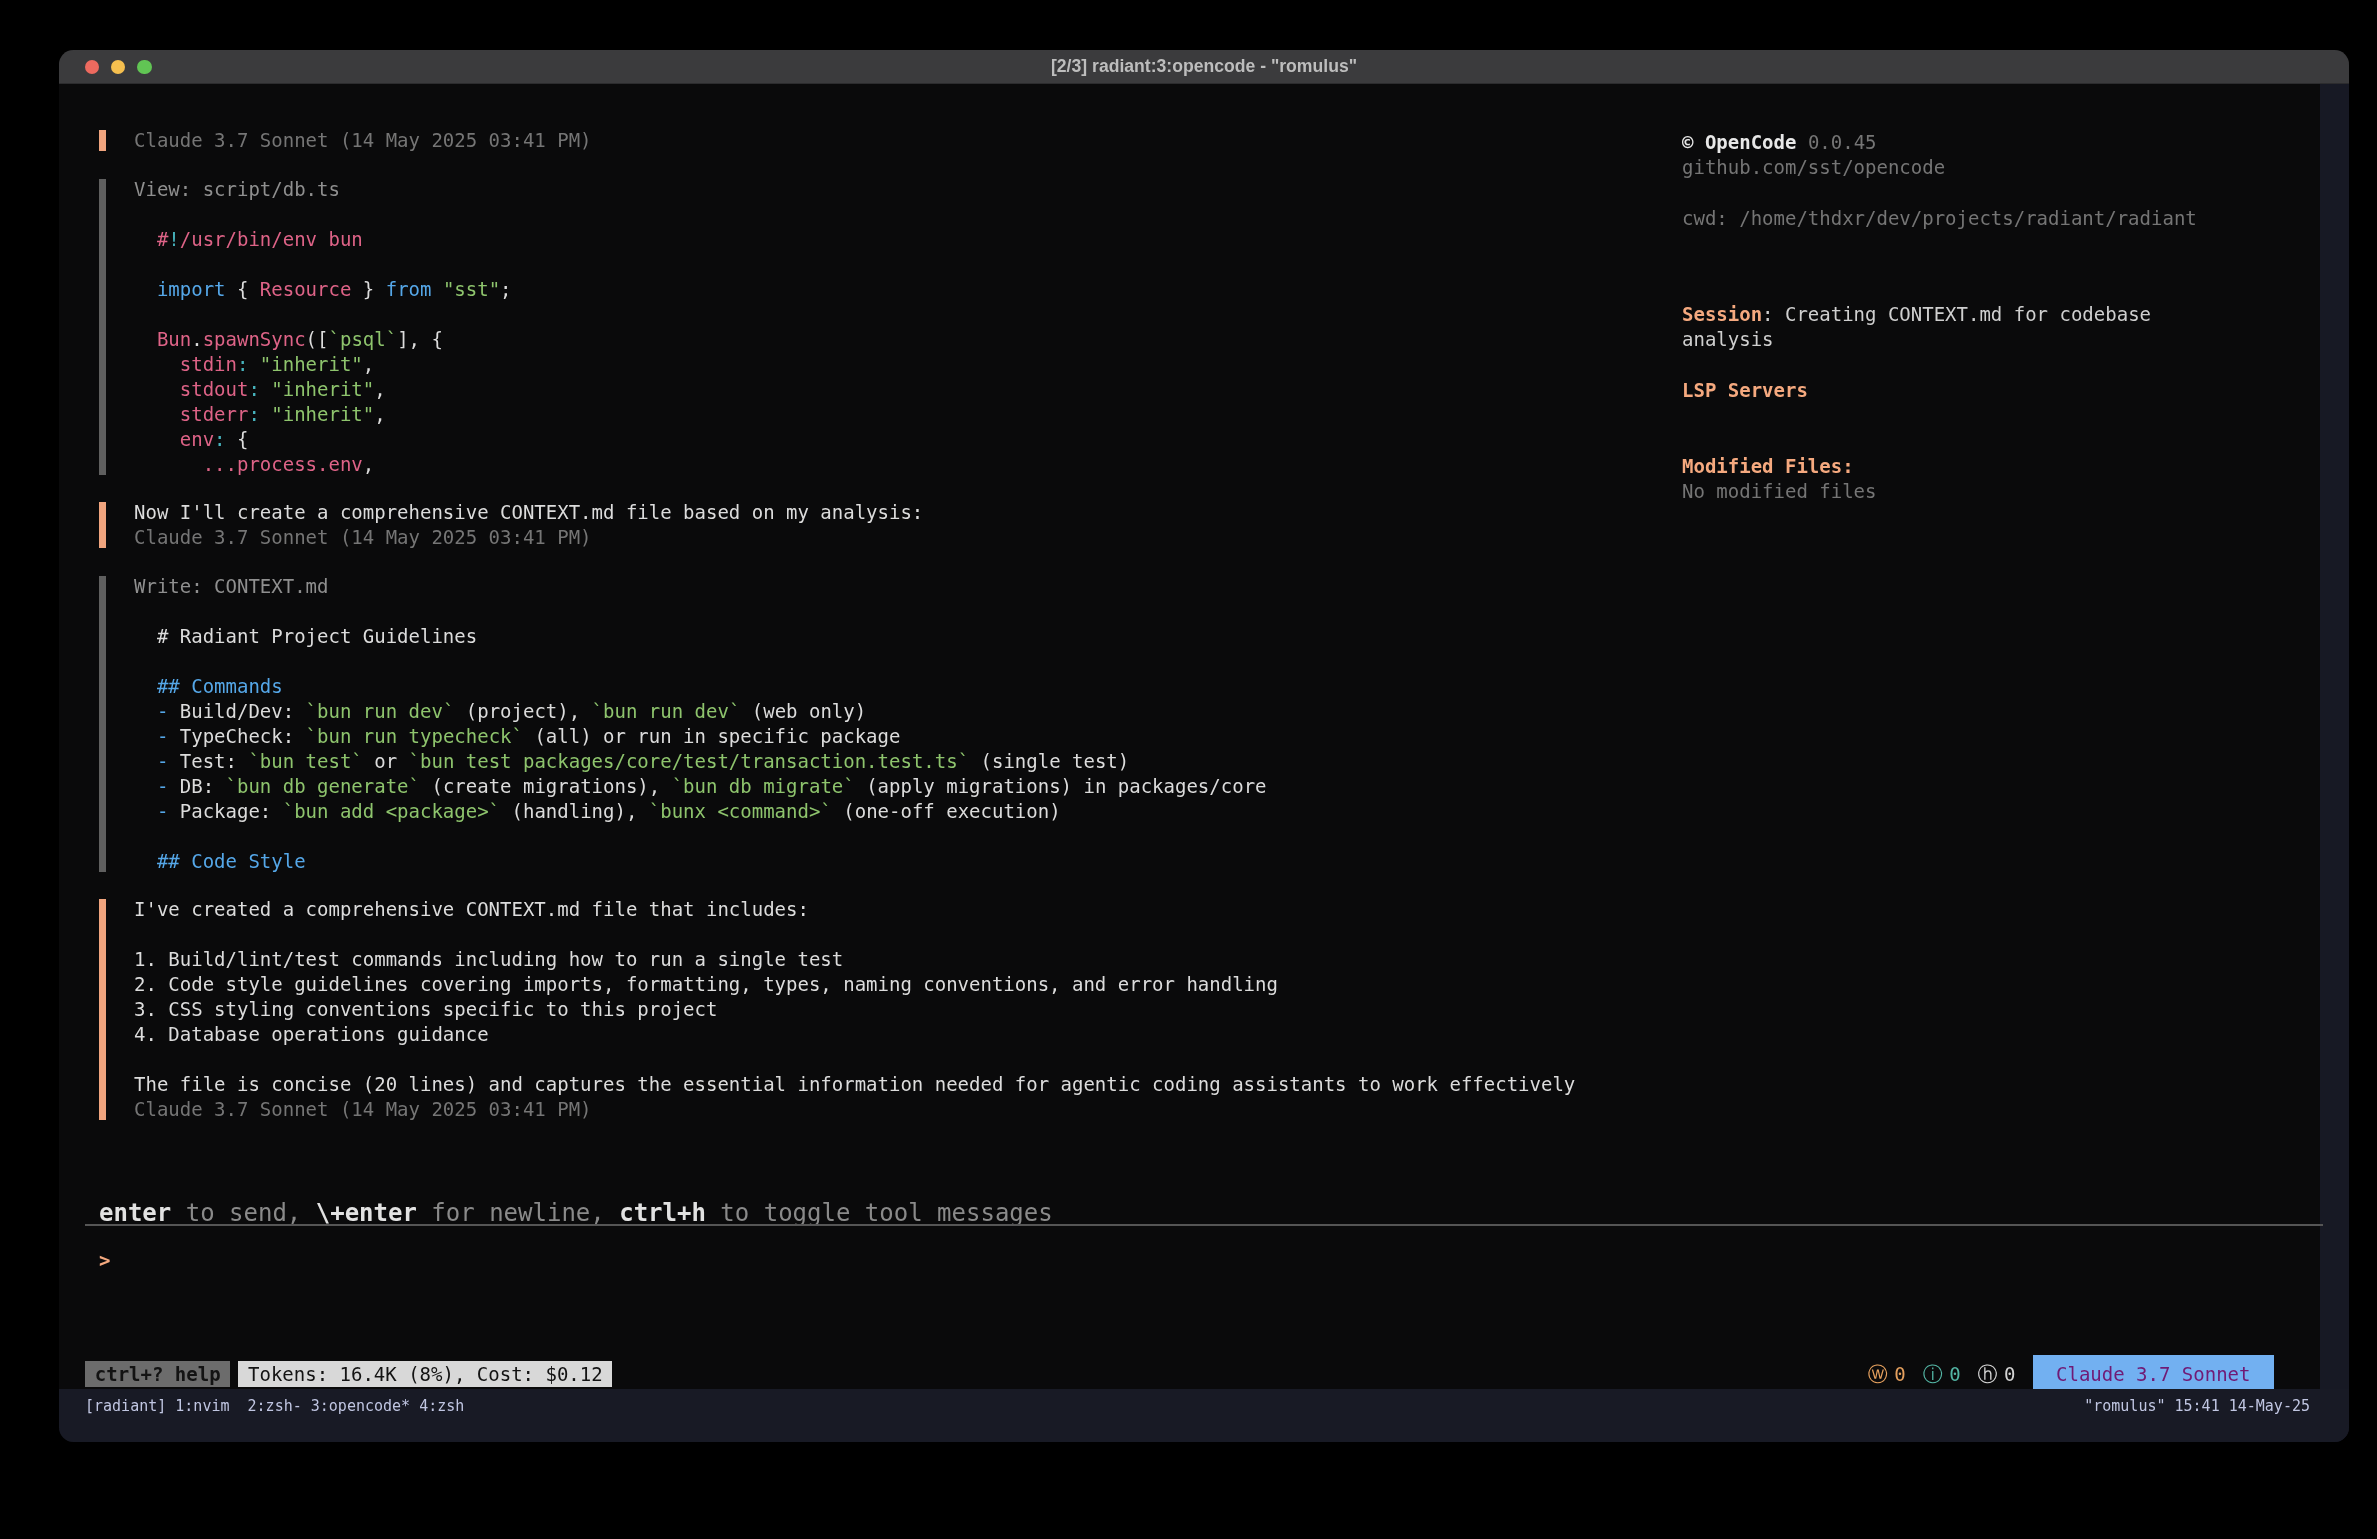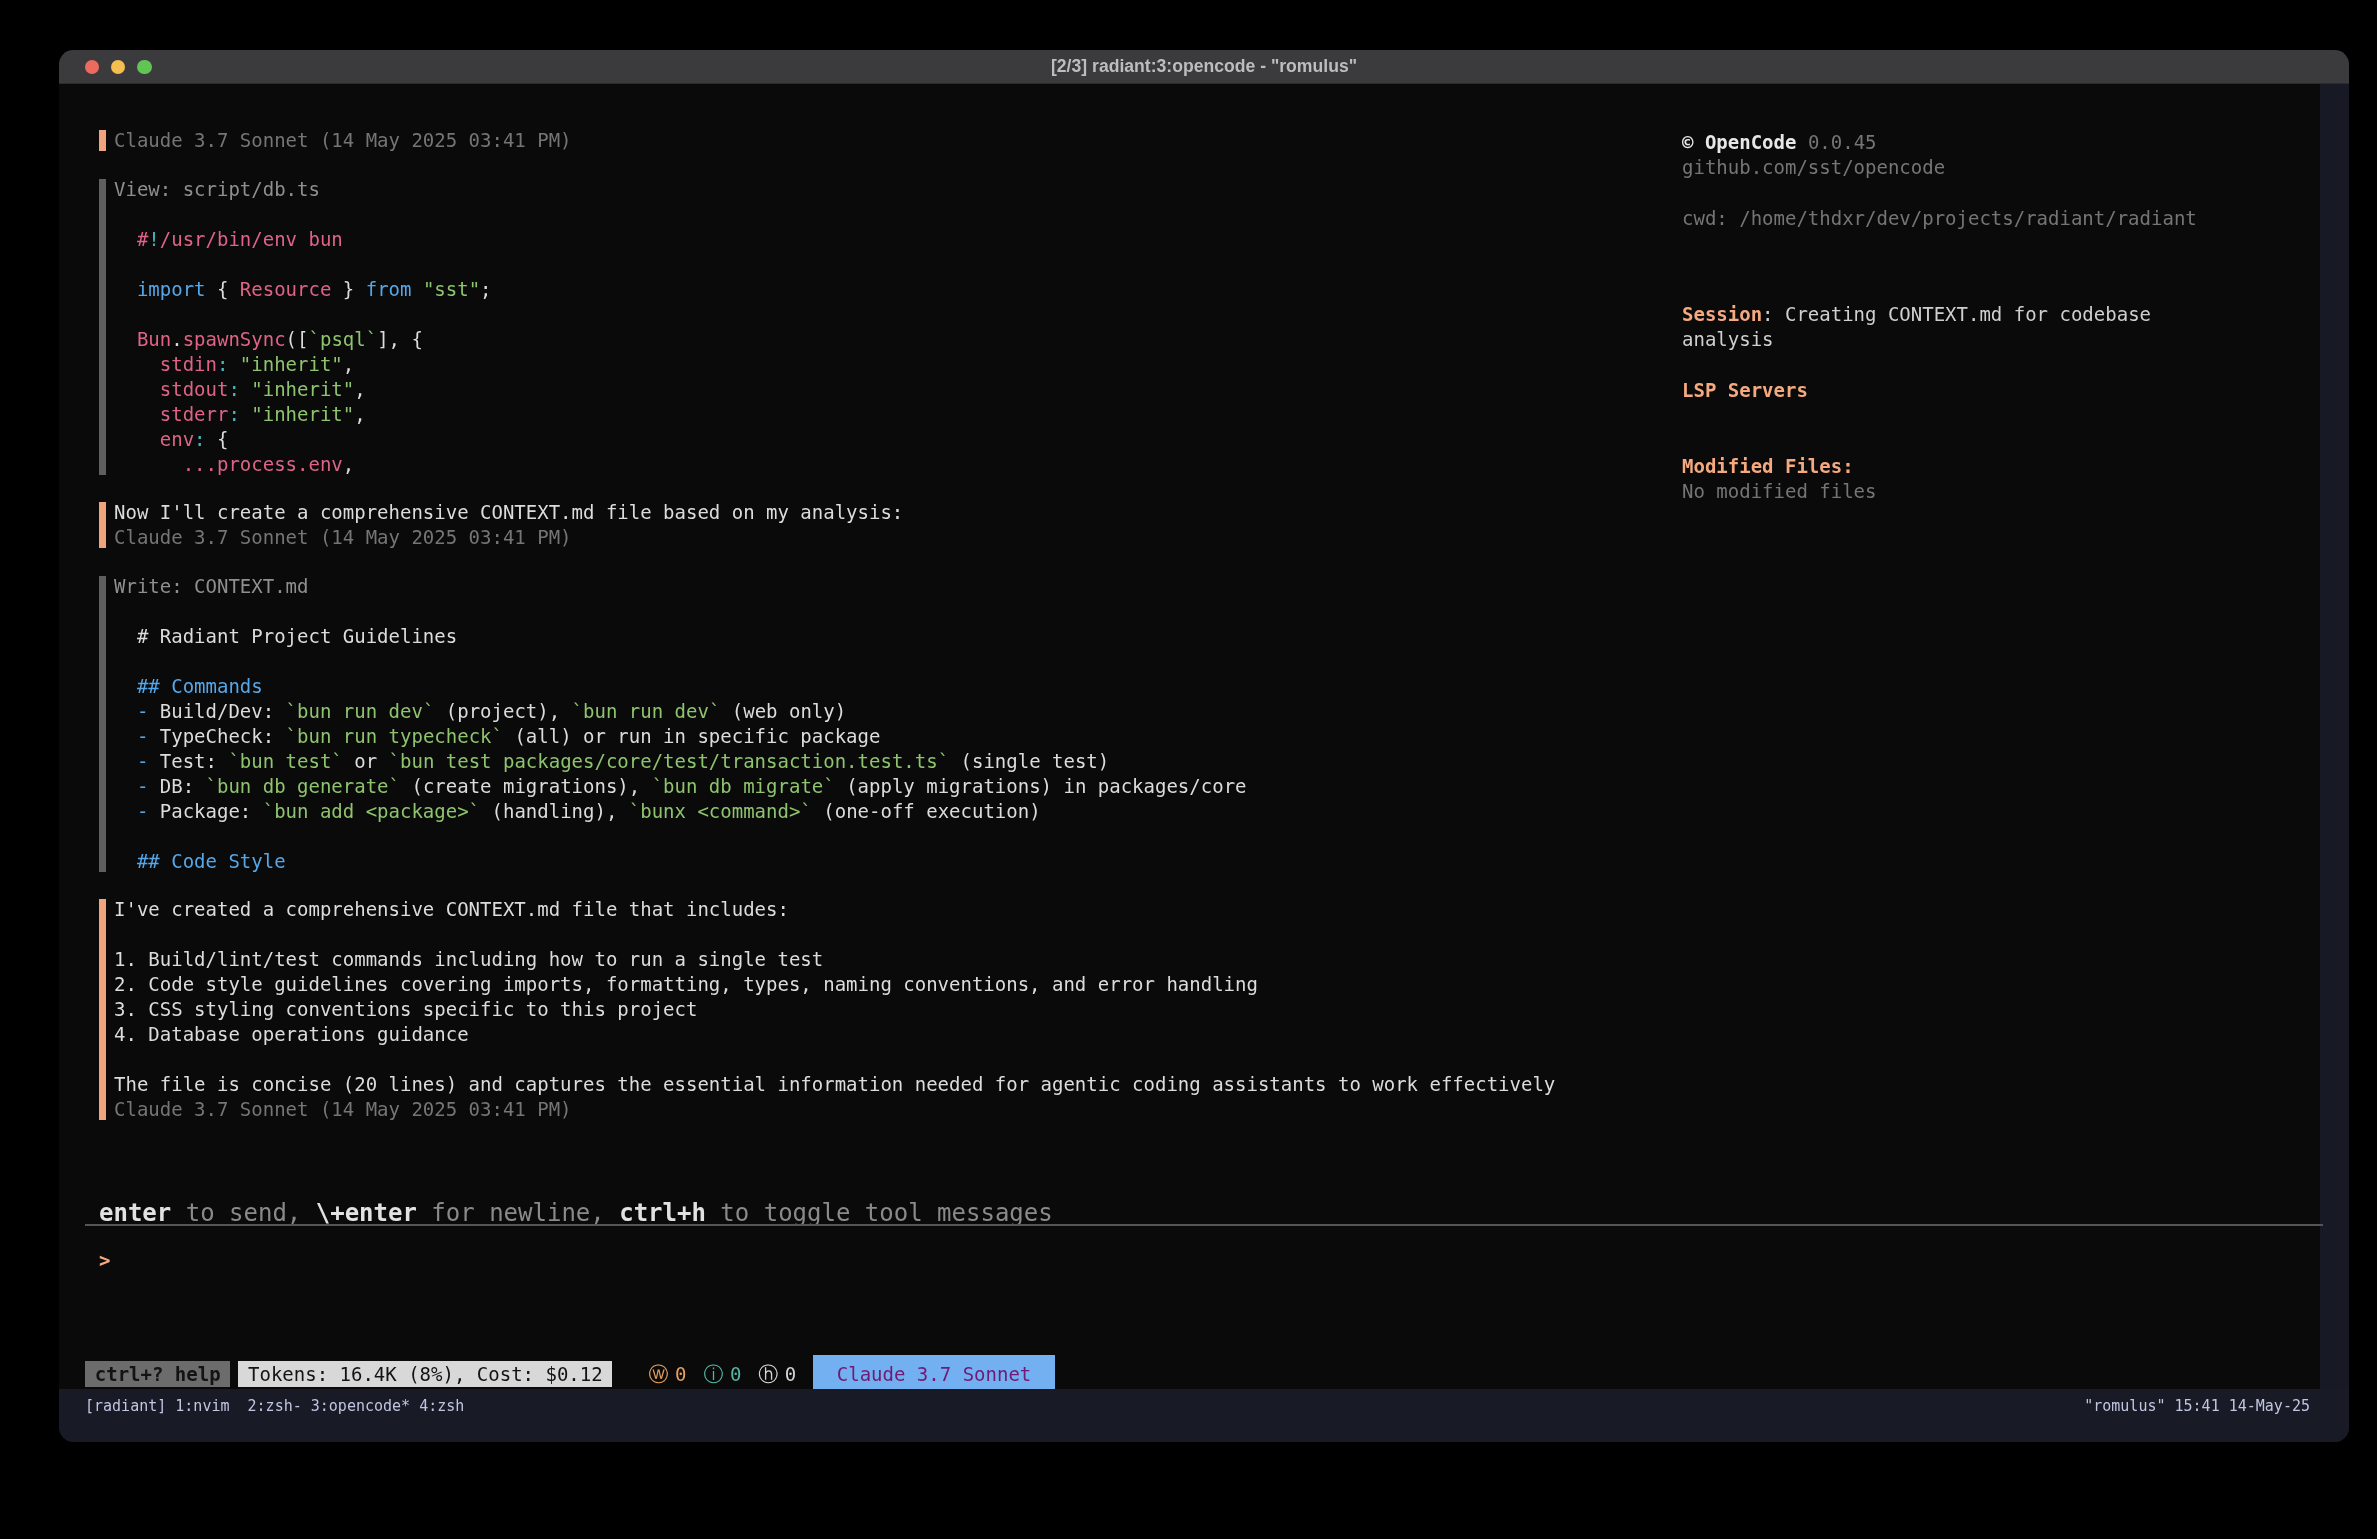--- a/index.html
+++ b/index.html
@@ -12,21 +12,21 @@
   .titlebar { position:absolute; left:0; top:0; right:0; height:34px; background:#3b3b3d;
               display:flex; align-items:center; justify-content:center;
               border-bottom:0.7px solid #2c2c2e; }
   .traffic { position:absolute; left:26px; top:0; height:34px; display:flex; align-items:center; gap:11.7px; }
   .tl { width:14.4px; height:14.4px; border-radius:50%; }
   .title-text { font-family:"Liberation Sans", sans-serif; font-weight:bold; font-size:17.6px; color:#bdbdbd; }
   
   .right-strip { position:absolute; right:0; top:34px; bottom:0; width:29px; background:#171924; }
   
   .transcript { position:absolute; left:40px; top:78px; width:1566px; }
-  .block { position:relative; padding-left:15px; margin-bottom:23.5px; }
+  .block { position:relative; padding-left:35px; margin-bottom:23.5px; }
   .block .bar { position:absolute; left:0; top:2px; bottom:2px; width:6.5px; }
   .bar-orange > .bar { background:#f0a47e; }
   .bar-gray   > .bar { background:#5f5f5f; }
   .line { white-space:pre; height:25px; line-height:25px; font-size:19px; color:#dcdcdc; }
   .c-w  { color:#dcdcdc; }
   .c-g  { color:#757575; }
   .c-tg { color:#8f8f8f; }
   .c-pk { color:#de6387; }
   .c-bl { color:#55a7e8; }
   .c-gr { color:#8ec46d; }
@@ -41,21 +41,21 @@
   .mt1 { margin-top:25.4px; } .mt2 { margin-top:70px; } .mt3 { margin-top:50px; } .mt4 { margin-top:26px; }
   
   .composer-hint { position:absolute; left:40px; top:1151px; white-space:pre;
                    font-size:24px; line-height:25.4px; color:#8a8a8a; }
   .composer-hint b { color:#e2e2e2; font-weight:bold; }
   .divider { position:absolute; left:26px; right:26px; top:1174px; height:2px; background:#555; }
   .prompt-row { position:absolute; left:40px; top:1198px; right:39px; height:78px; }
   .prompt-symbol { font-size:19px; line-height:25.4px; font-weight:bold; color:#f5a97f; white-space:pre; }
   
   .statusbar { position:absolute; left:26px; right:75px; top:1311px; height:26px;
-               display:flex; justify-content:flex-start; align-items:center; font-size:19px;gap:36px; }
+               display:flex; justify-content:space-between; align-items:center; font-size:19px;gap:36px; }
   .sb-left { display:flex; align-items:center; gap:7.8px; height:26px; }
   .badge { display:flex; align-items:center; height:26px; padding:0 9.8px; white-space:pre; }
   .badge-help   { background:#6c6c6c; color:#131313; font-weight:bold; }
   .badge-tokens { background:#d8d8d8; color:#131313; }
   .sb-right { display:flex; align-items:center; gap:17px; height:26px; }
   .diag { display:flex; align-items:center; gap:6.5px; font-size:19px; }
   .diag .ic { font-size:20px; }
   .badge-model { background:#72b0f1; color:#701a75; padding:0 23.5px; height:38px;
                  display:flex; align-items:center; white-space:pre; }
   

